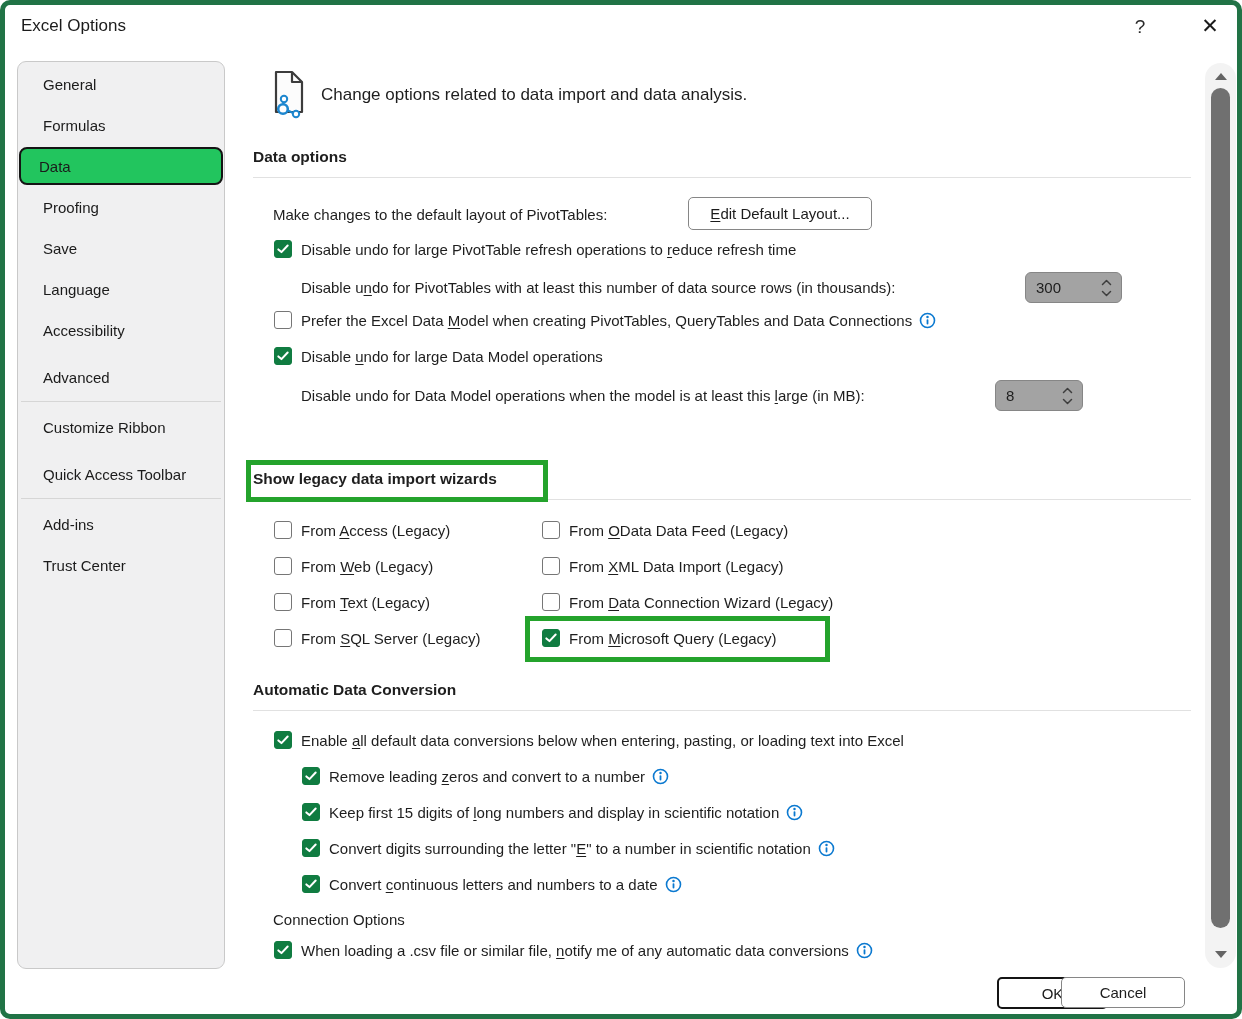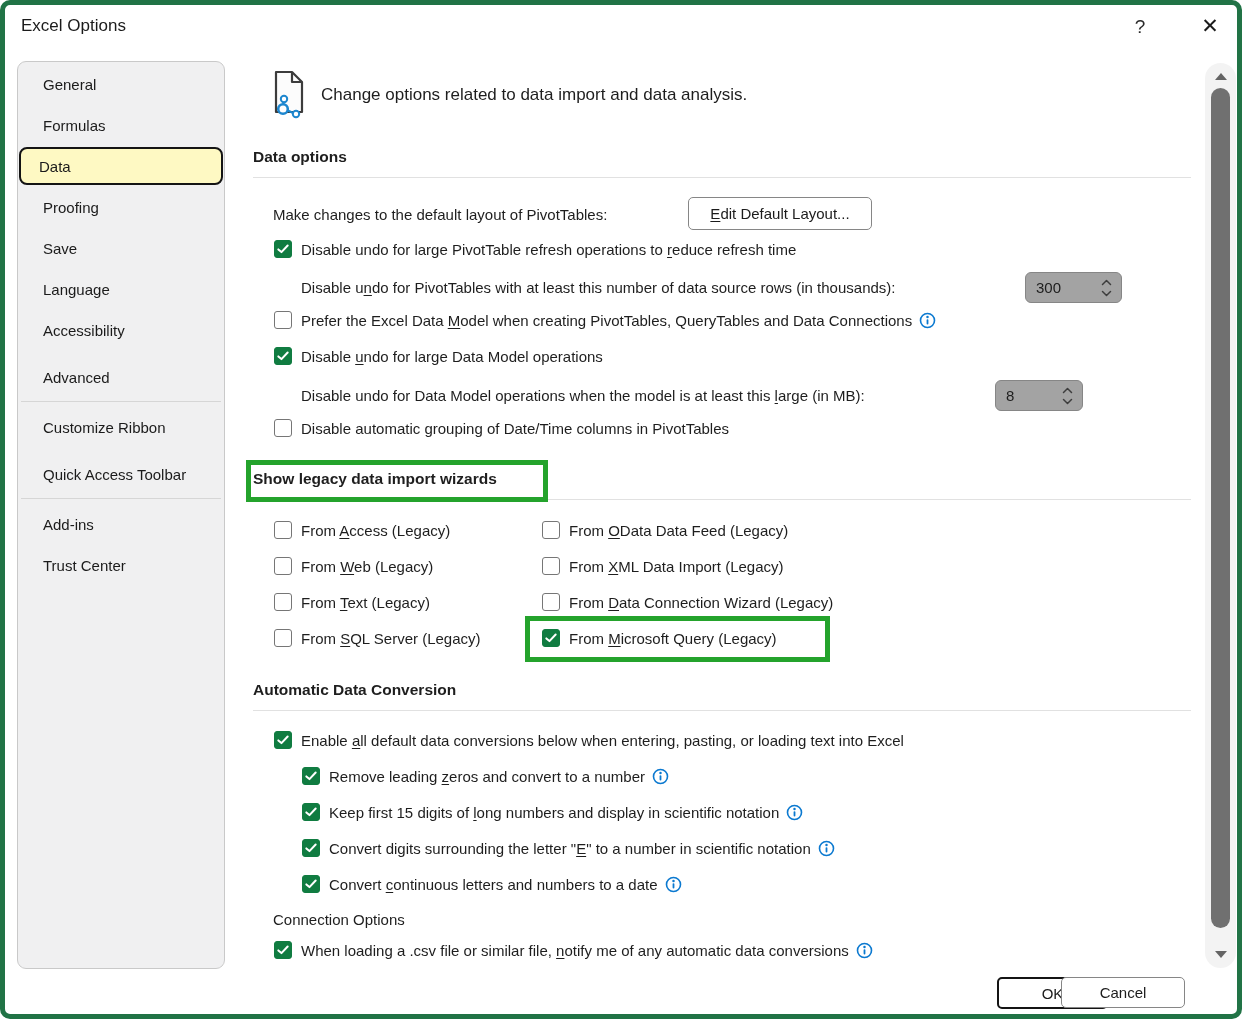--- a/index.html
+++ b/index.html
@@ -18,21 +18,21 @@
   .title{position:absolute;left:16px;top:11px;font-size:17px;color:#1b1b1b;}
   .helpbtn{position:absolute;left:1122px;top:8px;width:26px;height:28px;font-size:19px;
     display:flex;align-items:center;justify-content:center;color:#2a2a2a;cursor:default;}
   .closebtn{position:absolute;left:1190px;top:6px;width:30px;height:30px;font-size:21px;
     display:flex;align-items:center;justify-content:center;color:#1b1b1b;cursor:default;}
   
   .sidebar{position:absolute;left:12px;top:56px;width:208px;height:908px;background:#f0f0f1;
     border:1px solid #c9c9c9;border-radius:9px;}
   .side-item{position:absolute;left:1px;right:1px;height:38px;display:flex;align-items:center;
     padding-left:24px;font-size:15px;color:#1b1b1b;}
-  .side-item.selected{background:#fef9c3;border:2px solid #141414;border-radius:8px;padding-left:18px;}
+  .side-item.selected{background:#22c55e;border:2px solid #141414;border-radius:8px;padding-left:18px;}
   .side-div{position:absolute;left:3px;right:3px;height:1px;background:#d6d6d6;}
   
   .hdr-icon{position:absolute;left:264px;top:64px;}
   .hdr-text{position:absolute;left:316px;top:80px;font-size:17px;}
   .section-title{position:absolute;font-size:15.5px;font-weight:bold;white-space:nowrap;}
   .hr{position:absolute;left:248px;width:938px;height:1px;background:#e1e1e1;}
   .row{position:absolute;display:flex;align-items:center;gap:9px;height:22px;font-size:15px;white-space:nowrap;}
   u{text-decoration:underline;text-underline-offset:2px;}
   .cb{flex:0 0 auto;width:18px;height:18px;border:1px solid #767676;border-radius:3px;background:#fff;
     display:flex;align-items:center;justify-content:center;}
@@ -179,24 +179,20 @@
     <span class="spin-arrows">
       <svg width="11" height="7" viewBox="0 0 11 7">
           <polyline points="1.5,5.5 5.5,1.5 9.5,5.5" fill="none" stroke="#3d3d3d" stroke-width="1.5" stroke-linecap="round" stroke-linejoin="round"></polyline>
         </svg>
       <svg width="11" height="7" viewBox="0 0 11 7">
           <polyline points="1.5,1.5 5.5,5.5 9.5,1.5" fill="none" stroke="#3d3d3d" stroke-width="1.5" stroke-linecap="round" stroke-linejoin="round"></polyline>
         </svg>
     </span>
   </div>
 
-  <div class="row" style="left:269px;top:412px">
-    <span class="cb"></span>
-    <span>Disable automatic <u>g</u>rouping of Date/Time columns in PivotTables</span>
-  </div>
 
   <div class="annotation" style="left:241px;top:455px;width:302px;height:42px"></div>
   <div class="section-title" style="left:248px;top:465px;z-index:6">Show legacy data import wizards</div>
   <div class="hr" style="top:494px"></div>
 
   <div class="row" style="left:269px;top:514px">
     <span class="cb"></span>
     <span>From <u>A</u>ccess (Legacy)</span>
   </div>
   <div class="row" style="left:537px;top:514px">

